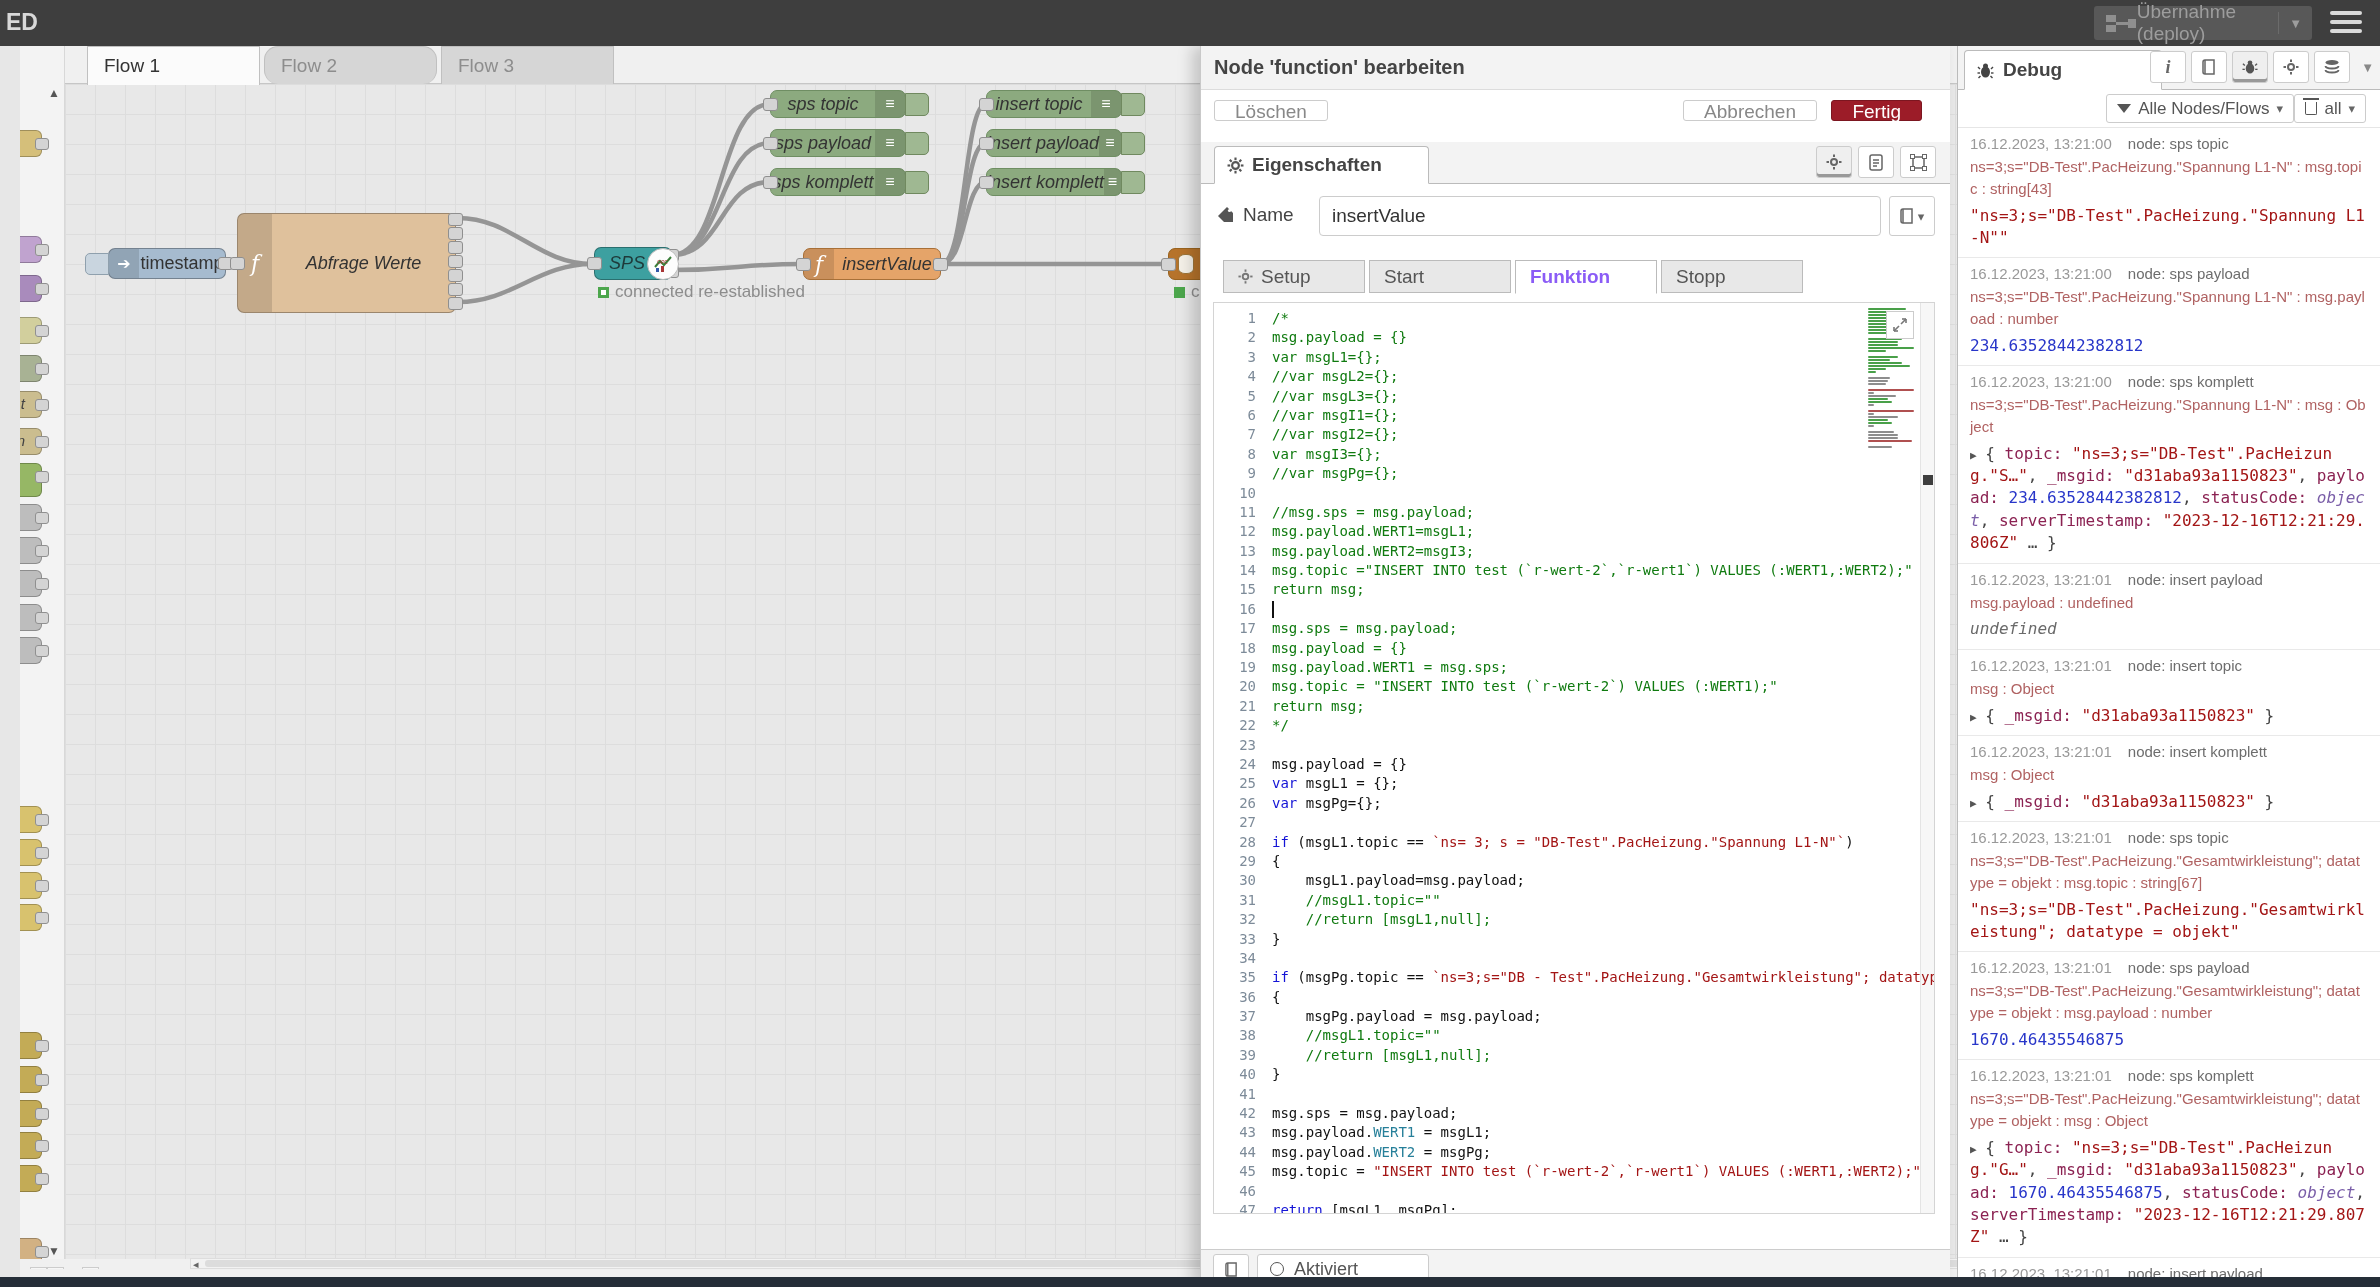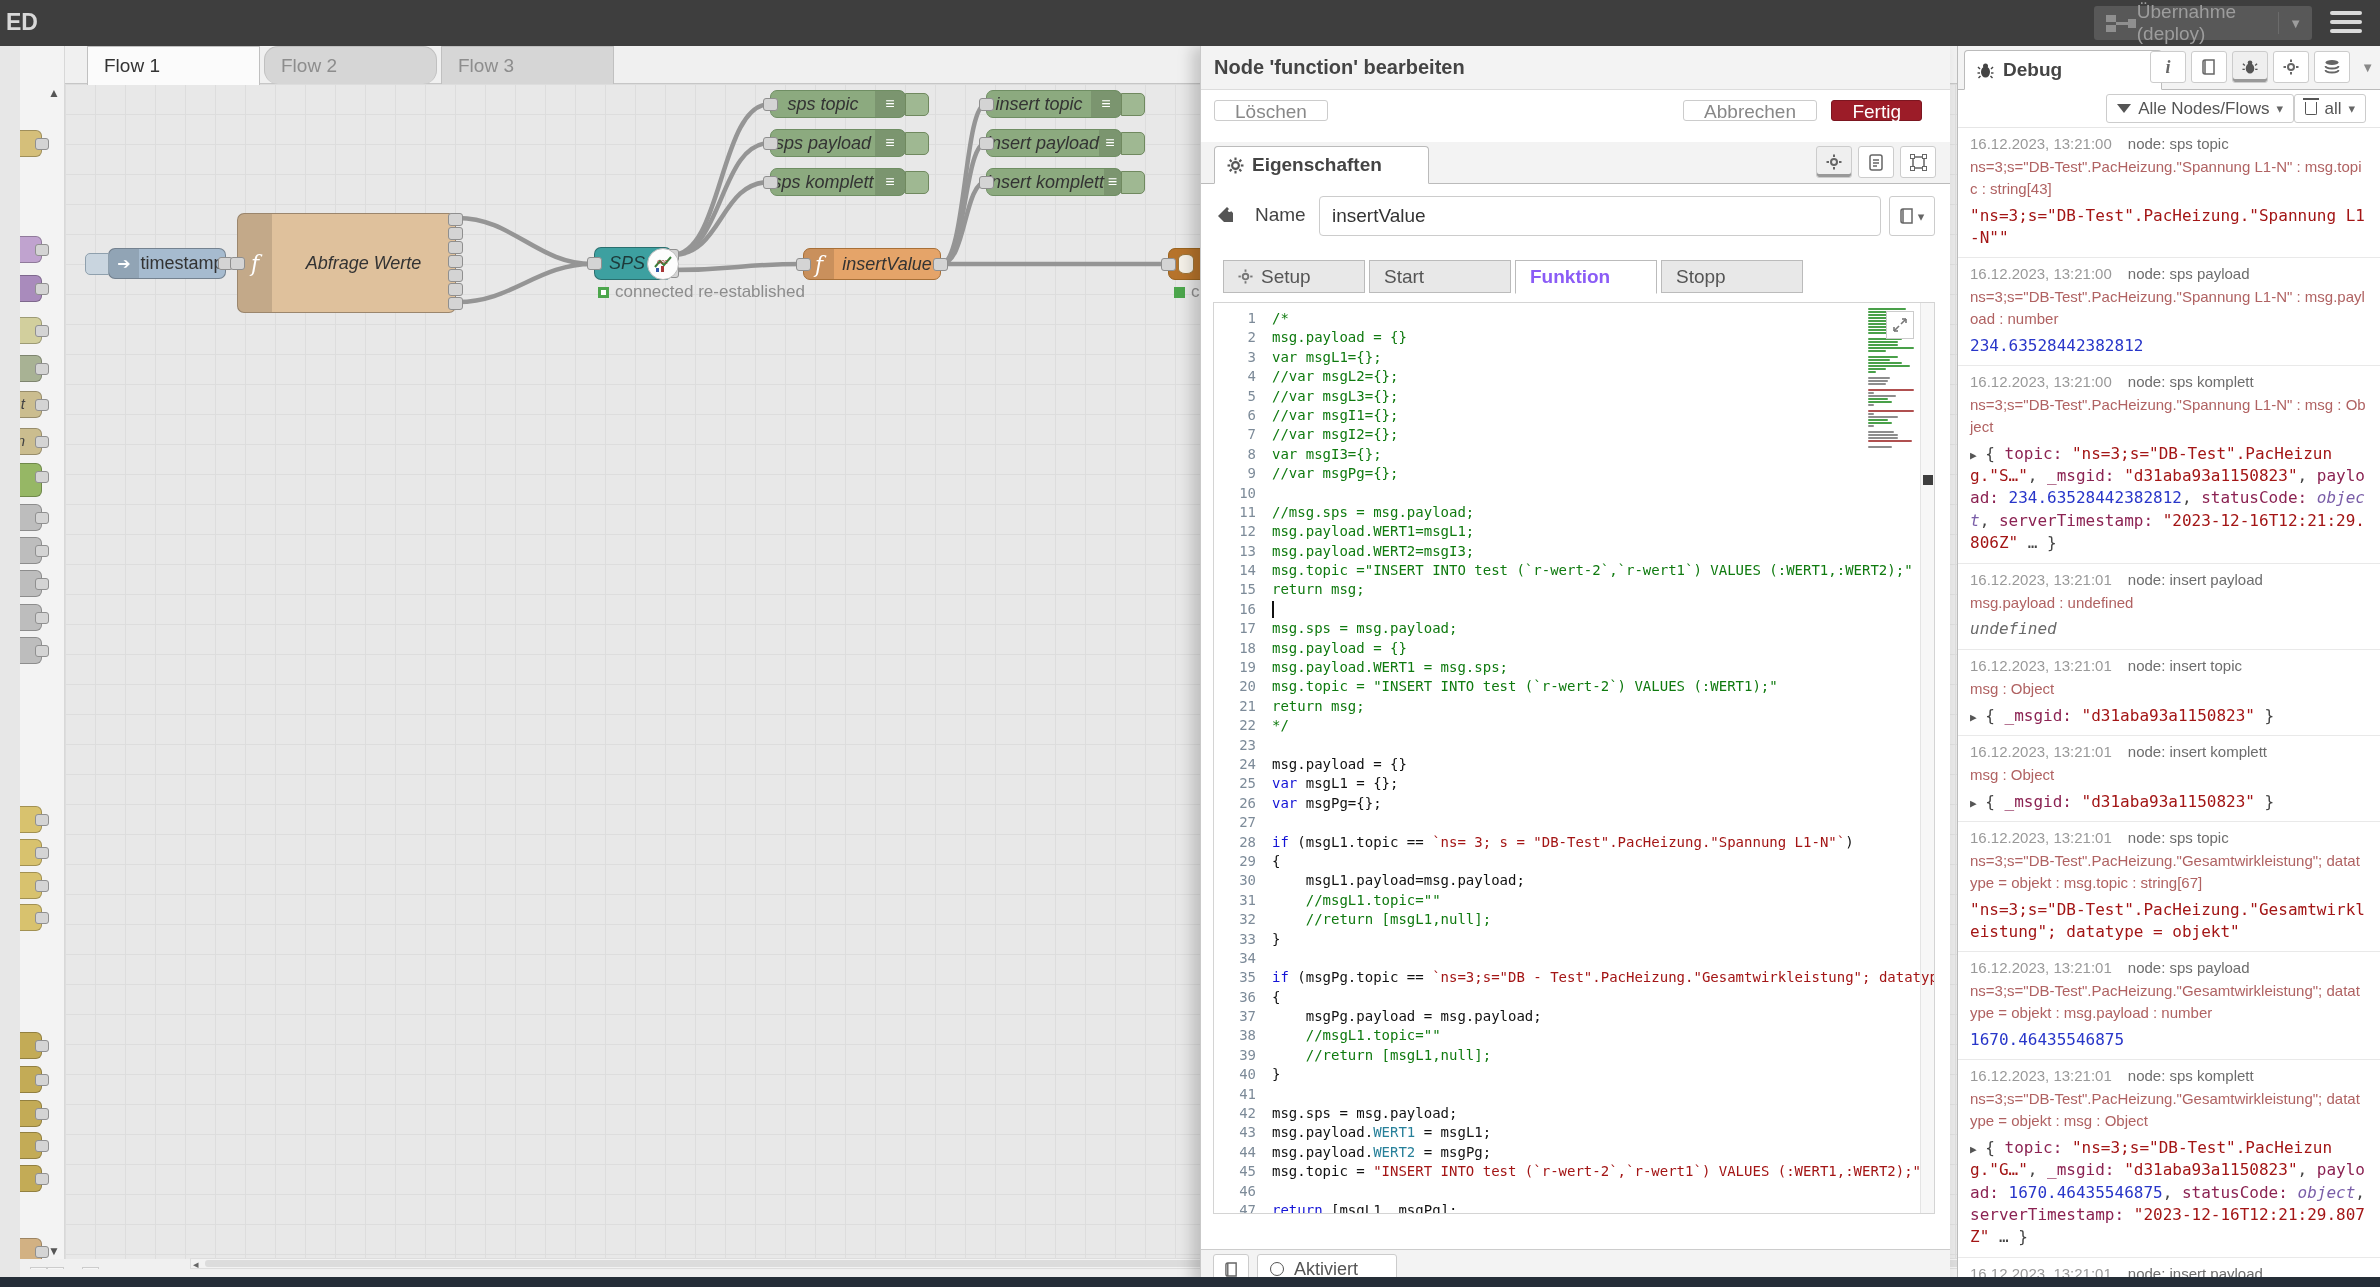--- a/index.html
+++ b/index.html
@@ -93,21 +93,21 @@
   .tray-tabs { position:absolute; left:0; top:96px; width:100%; height:42px; background:#f3f3f3;
     border-bottom:1px solid #bbb; }
   .eig-tab { position:absolute; left:13px; bottom:-1px; width:215px; height:38px; background:#fff;
     border:1px solid #bbb; border-bottom:1px solid #fff; border-radius:4px 4px 0 0;
     display:flex; align-items:center; padding-left:12px; font-weight:bold; color:#444; font-size:19px; }
   .tray-icons { position:absolute; right:14px; top:4px; display:flex; gap:6px; }
   .sq-btn { width:36px; height:32px; background:#fff; border:1px solid #ccc; border-radius:3px;
     display:flex; align-items:center; justify-content:center; color:#666; cursor:pointer; }
   .sq-btn.active { background:#efefef; box-shadow:inset 0 -3px 0 #999; }
   .name-row { position:absolute; left:0; top:150px; width:100%; height:44px; }
-  .name-label { position:absolute; left:16px; top:8px; font-size:19px; color:#444; display:flex; align-items:center; gap:20px; }
+  .name-label { position:absolute; left:16px; top:8px; font-size:19px; color:#444; display:flex; align-items:center; gap:8px; }
   .name-input { position:absolute; left:118px; top:0; width:562px; height:40px; border:1px solid #ccc;
     border-radius:4px; font-size:19px; padding:0 12px; color:#333; font-family:inherit; }
   .lib-btn { position:absolute; left:688px; top:0; width:46px; height:40px; }
   .func-tabs { position:absolute; left:22px; top:214px; display:flex; }
   .ftab { width:142px; height:33px; background:#e8e8e8; border:1px solid #bbb; margin-right:4px;
     display:flex; align-items:center; padding-left:14px; gap:8px; color:#555; font-size:19px; cursor:pointer; }
   .ftab.active { background:#fff; border-bottom:1px solid #fff; font-weight:bold; color:#8b5cf6; height:34px; }
 
   
   .editor { position:absolute; left:12px; top:256px; width:722px; height:912px; border:1px solid #d4d4d4;
@@ -120,21 +120,21 @@
   .caret { position:absolute; left:0; top:1px; width:2px; height:17px; background:#111; }
   .minimap { position:absolute; right:16px; top:5px; width:50px; background:#fff; z-index:2; }
   .mm-row { height:2px; margin-bottom:1px; border-radius:1px; }
   .mm-g { background:#49a049; } .mm-m { background:#8d8d8d; } .mm-r { background:#b05050; }
   .mm-expand { position:absolute; right:20px; top:8px; width:28px; height:28px; background:#fff;
     border:1px solid #ccc; z-index:3; display:flex; align-items:center; justify-content:center; cursor:pointer; }
   .vscroll { position:absolute; right:0; top:0; width:14px; height:100%; background:#f7f7f7; border-left:1px solid #e4e4e4; }
   .vscroll .vhandle { position:absolute; left:2px; top:172px; width:10px; height:10px; background:#3f3f3f; }
   .dlg-footer { position:absolute; left:0; bottom:0; width:100%; height:38px; background:#f3f3f3; border-top:1px solid #ccc; }
   .foot-lib { position:absolute; left:12px; top:4px; width:36px; height:30px; }
-  .toggle-btn { position:absolute; left:56px; top:4px; height:30px; width:140px; background:#fff; border:1px solid #ccc;
+  .toggle-btn { position:absolute; left:56px; top:4px; height:30px; width:172px; background:#fff; border:1px solid #ccc;
     border-radius:3px; display:flex; align-items:center; gap:10px; padding-left:12px; color:#555; font-size:18px; cursor:pointer; }
   .circ { width:14px; height:14px; border:1.5px solid #555; border-radius:50%; }
 
   
   .sidebar { position:absolute; left:1957px; top:46px; width:423px; height:1241px; background:#fff; z-index:9;
     border-left:1px solid #bbb; }
   .sb-tabs { position:absolute; left:0; top:0; width:100%; height:44px; background:#f3f3f3; border-bottom:1px solid #bbb; }
   .debug-tab { position:absolute; left:6px; bottom:-1px; width:198px; height:40px; background:#fff;
     border:1px solid #bbb; border-bottom:1px solid #fff; border-radius:4px 4px 0 0; display:flex;
     align-items:center; gap:9px; padding-left:12px; font-weight:bold; color:#444; font-size:19px; }

